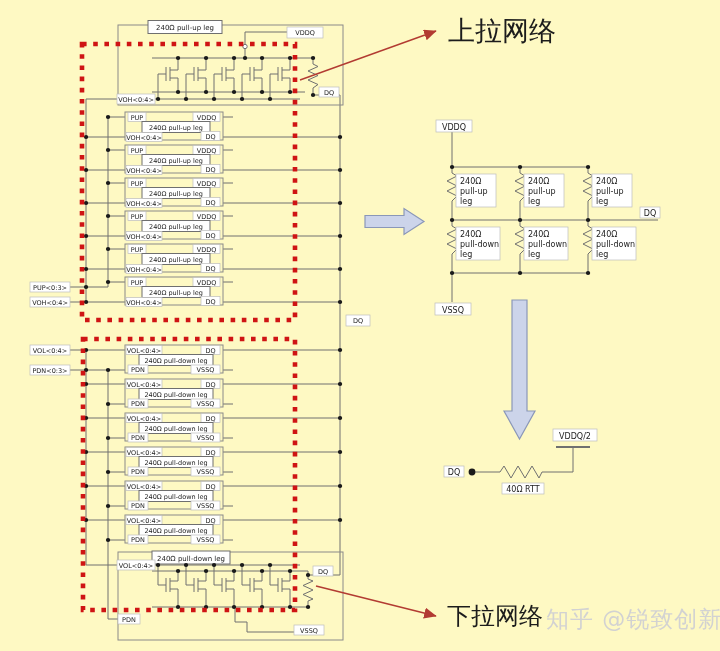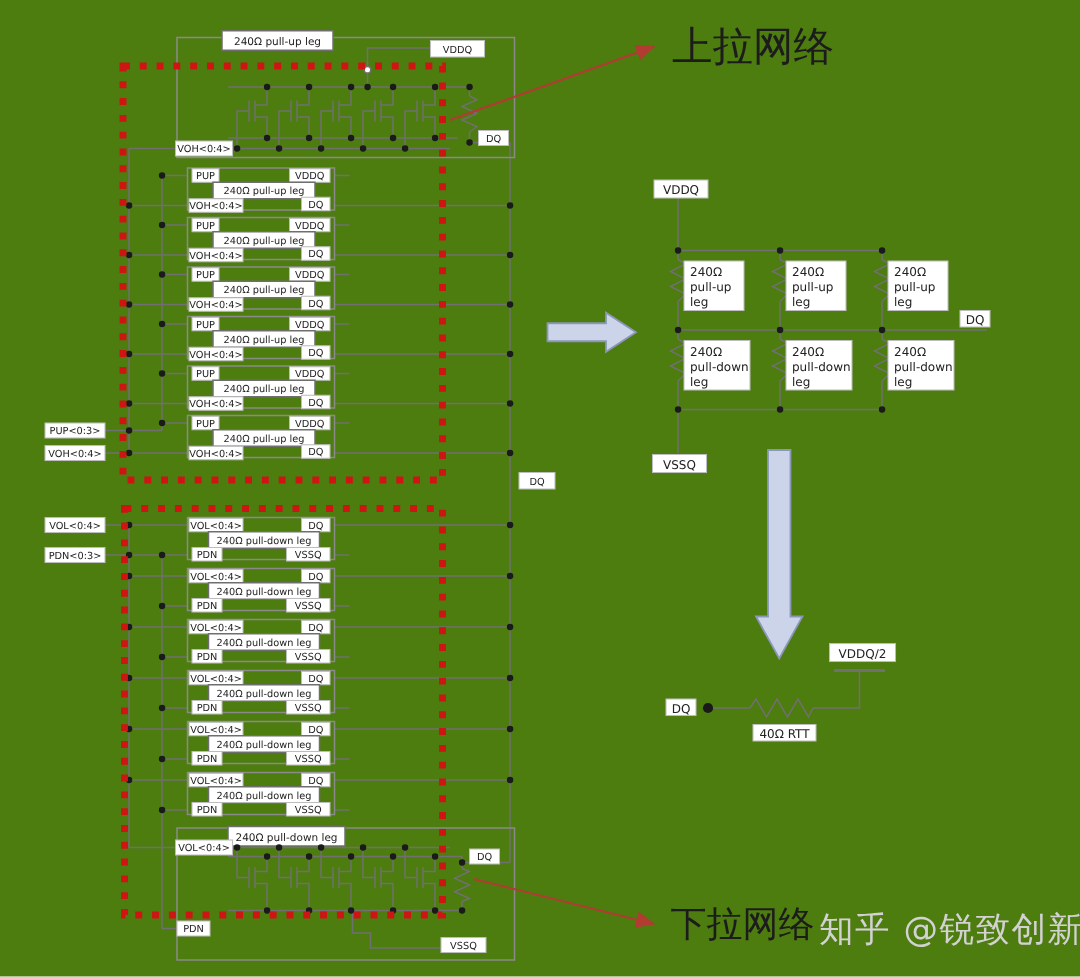--- a/index.html
+++ b/index.html
@@ -1,16 +1,16 @@
 <!DOCTYPE html>
 <html><head>
 <meta charset="utf-8">
 <style>
   html,body{margin:0;padding:0;background:#ffffff;}
-  .stage{width:720px;height:651px;position:relative;background:#4d7c0f;overflow:hidden;}
+  .stage{width:720px;height:651px;position:relative;background:#fef9c3;overflow:hidden;}
   svg{display:block;}
   .wire{stroke:#707070;stroke-width:1;fill:none;}
   .wire2{stroke:#707070;stroke-width:2;fill:none;}
   .blk{fill:none;stroke:#8a8a8a;stroke-width:1;}
   .lblbox{fill:#ffffff;stroke:#bdbdbd;stroke-width:0.7;}
   .legbox{fill:#ffffff;stroke:#6f6f6f;stroke-width:1;}
   .dots{stroke:#1a1a1a;stroke-width:4.2;stroke-linecap:round;fill:none;}
   .t{font:6.5px "DejaVu Sans", sans-serif;fill:#222;text-anchor:middle;}
   .t7{font:7px "DejaVu Sans", sans-serif;fill:#222;text-anchor:middle;}
   .t8{font:8px "DejaVu Sans", sans-serif;fill:#222;text-anchor:start;}

